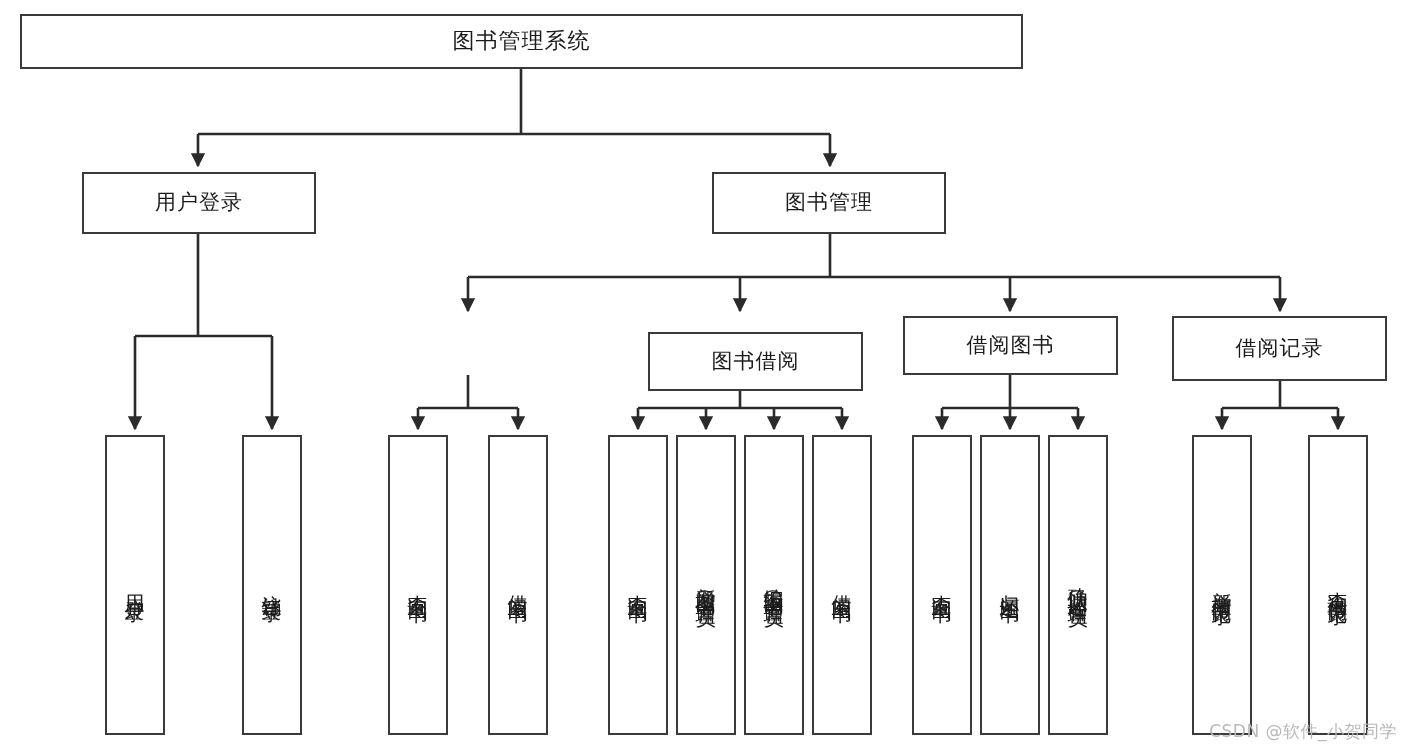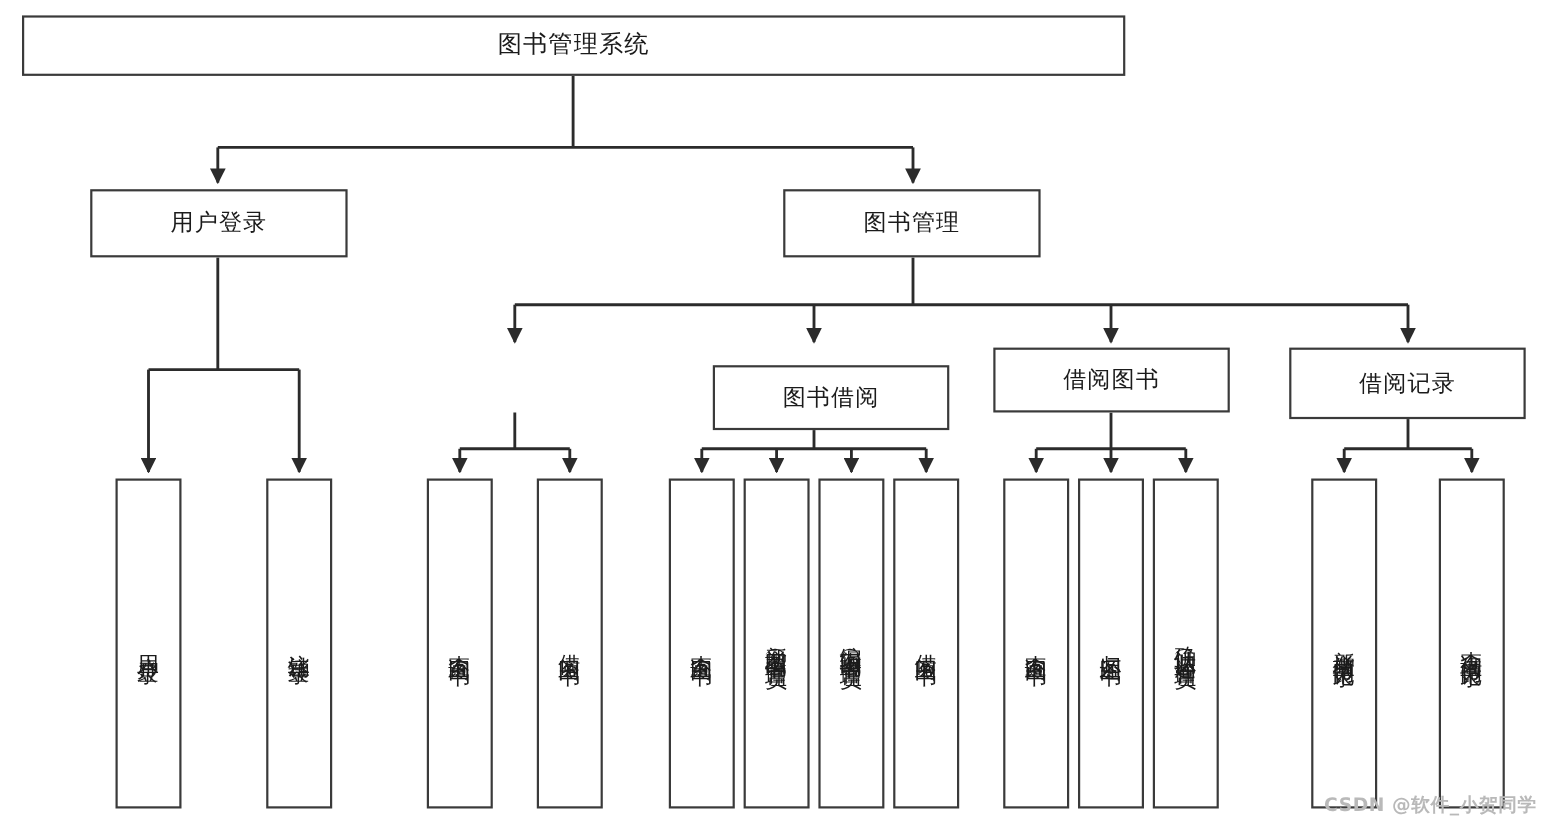--- a/index.html
+++ b/index.html
@@ -65,21 +65,20 @@
   
   #watermark{
     position:absolute;
     right:8px;
     bottom:4px;
     font-size:17px;
     color:#b9b9b9;
     letter-spacing:0.5px;
     white-space:nowrap;
     user-select:none;
-    font-weight:bold;
   }
 </style>
 </head>
 <body>
 
 <div id="canvas">
 
   <svg id="wires" viewBox="0 0 1405 747" width="1405" height="747" xmlns="http://www.w3.org/2000/svg">
     <defs>
       <marker id="arrow" viewBox="0 0 10 10" refX="9" refY="5" markerWidth="5.5" markerHeight="5.5" orient="auto-start-reverse">

